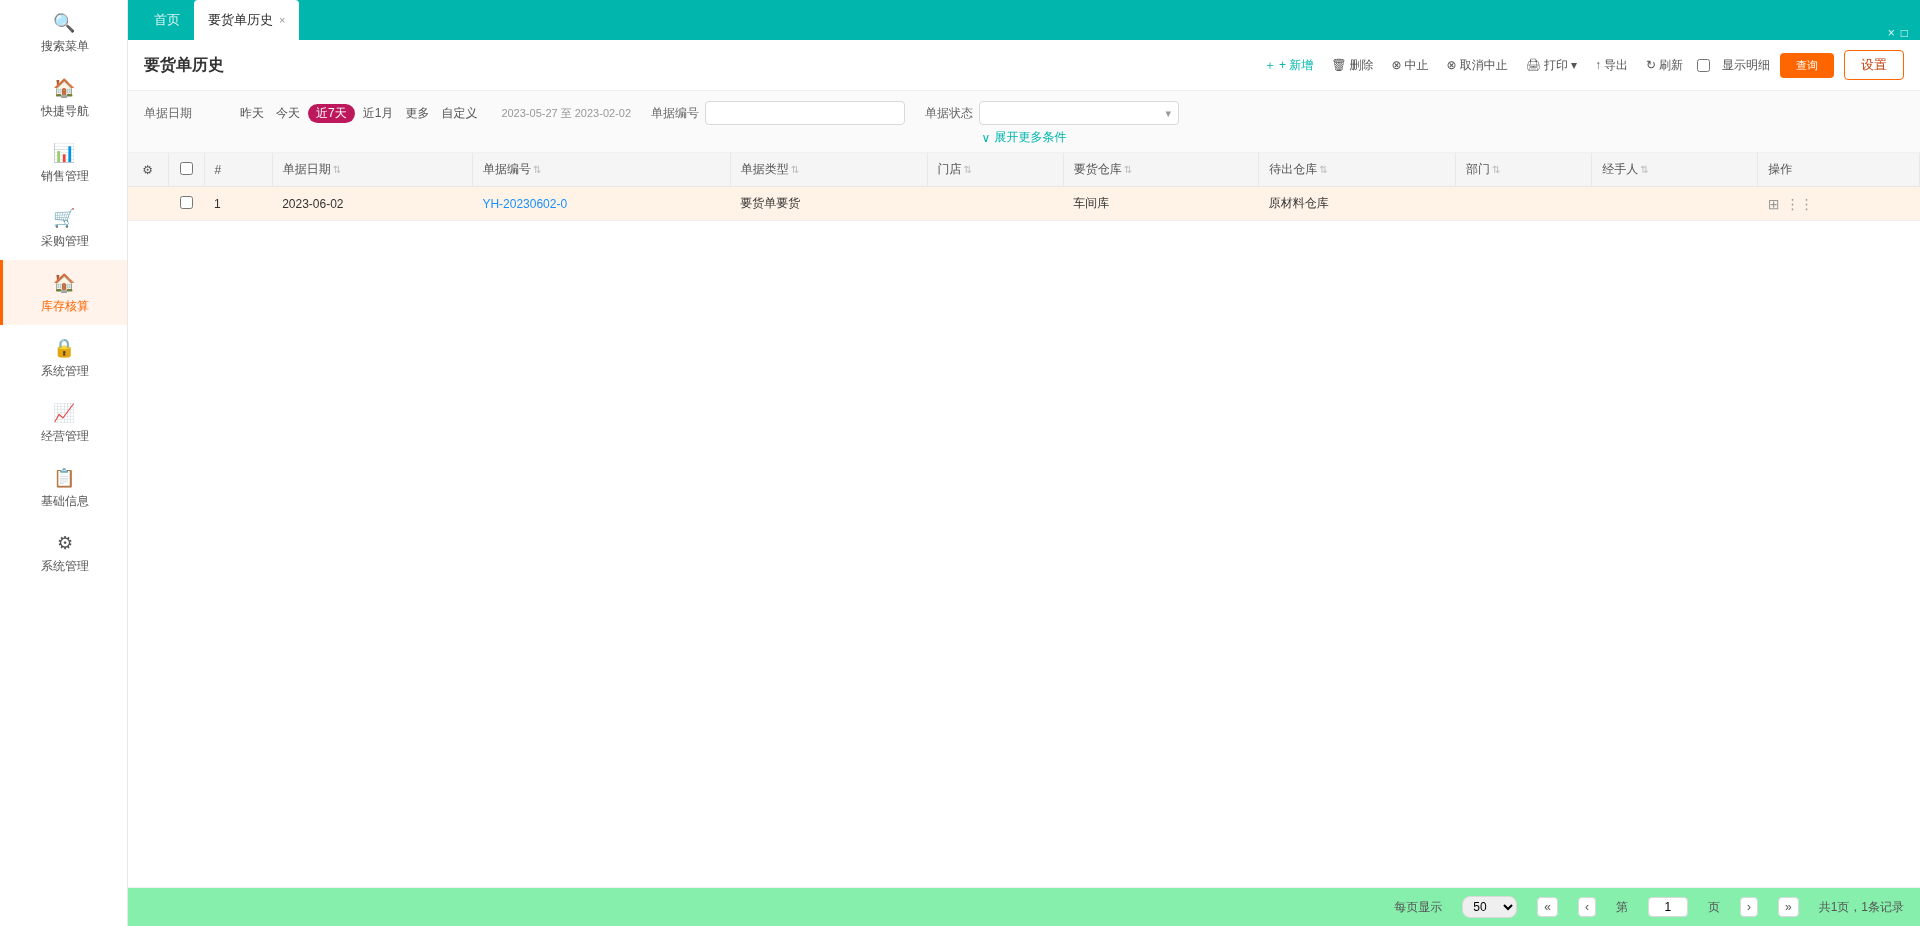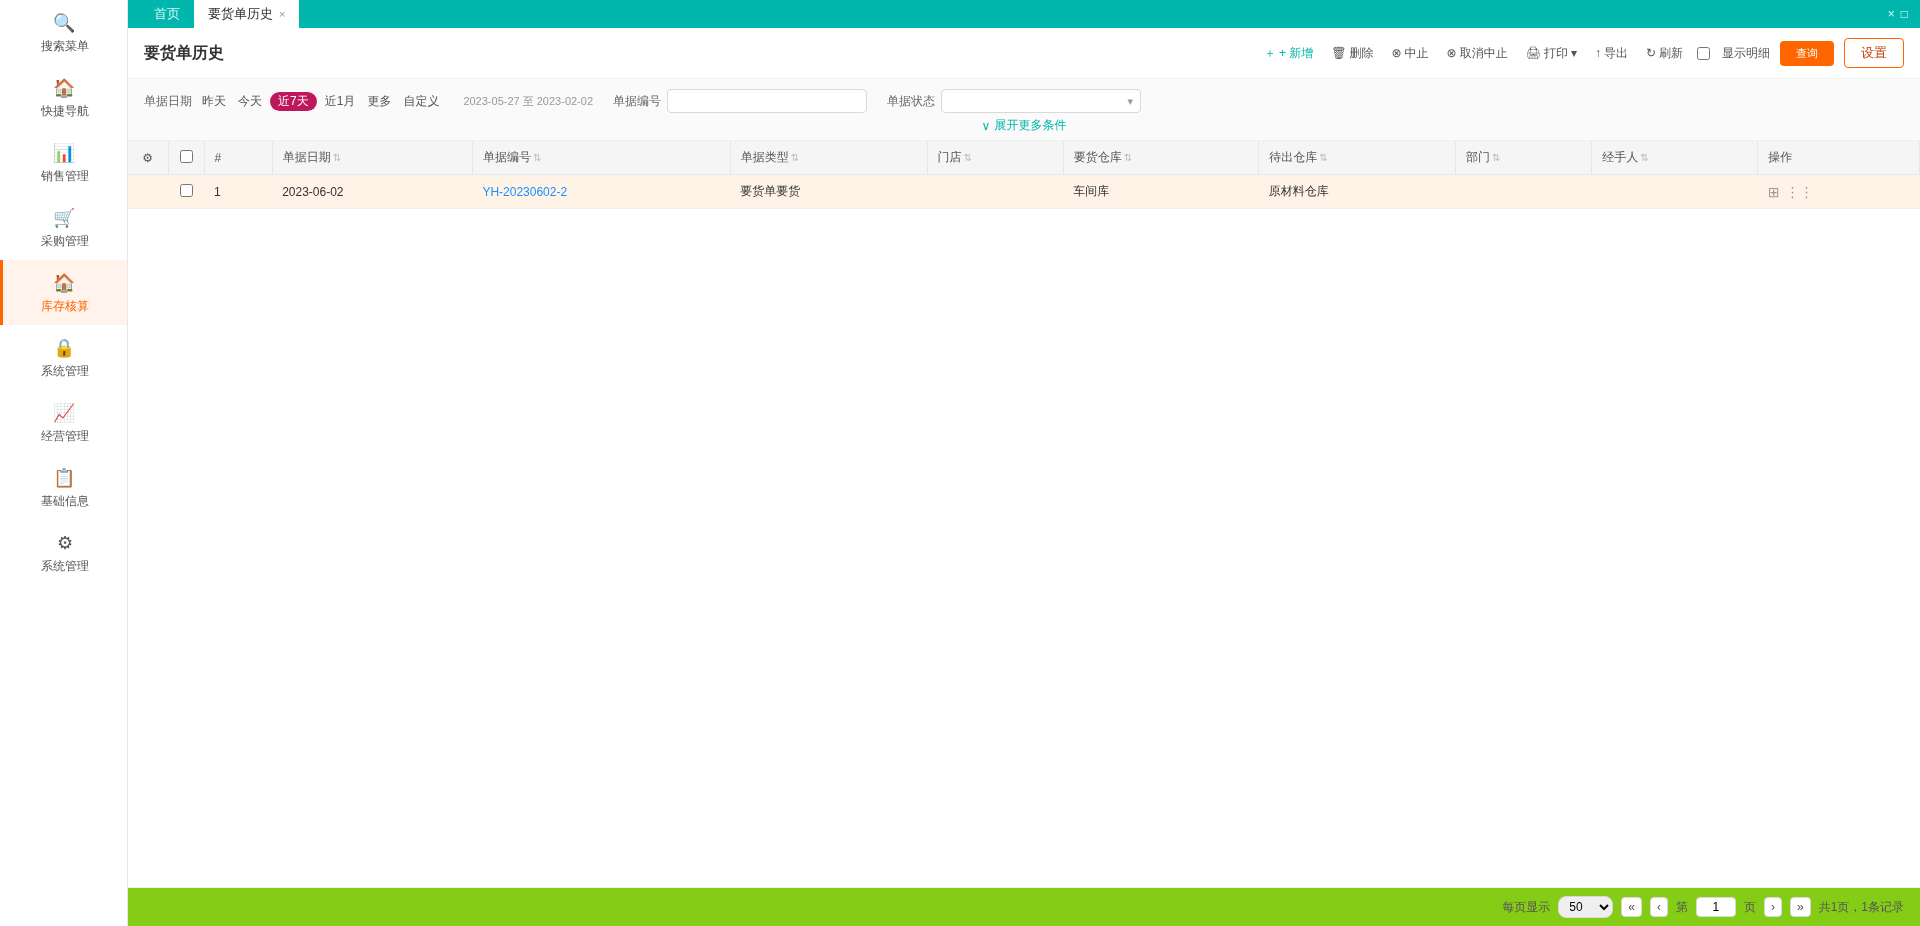--- a/index.html
+++ b/index.html
@@ -29,23 +29,23 @@
     .sidebar-item.active {
       background: #fff3eb;
       color: #f60;
       border-left: 3px solid #f60;
     }
     .sidebar-icon { font-size: 18px; }
 
     
     .topbar {
       background: #00b6ad;
-      height: 28px;
-      display: flex;
-      align-items: center;
+      height: 40px;
+      display: flex;
+      align-items: flex-end;
       padding: 0 12px;
       gap: 0;
       color: #fff;
       flex-shrink: 0;
     }
     .tab {
       height: 40px;
       display: flex;
       align-items: center;
       padding: 0 14px;
@@ -110,21 +110,21 @@
     
     .filter-bar {
       padding: 10px 16px 6px;
       background: #fafafa;
       border-bottom: 1px solid #f0f0f0;
       flex-shrink: 0;
     }
     .filter-row { display: flex; align-items: center; gap: 20px; flex-wrap: wrap; }
     .filter-group { display: flex; align-items: center; gap: 6px; }
     .filter-label { font-size: 12px; color: #666; white-space: nowrap; }
-    .date-options { display: flex; gap: 4px; align-items: center; }
+    .date-options { display: flex; gap: 4px; align-items: center; margin-left: 38px; }
     .date-opt {
       font-size: 12px; color: #555; cursor: pointer; padding: 1px 4px;
       border-radius: 2px;
     }
     .date-opt.active { background: #be185d; color: #fff; border-radius: 10px; padding: 1px 8px; }
     .date-range { font-size: 11px; color: #999; }
     .filter-input {
       border: 1px solid #d9d9d9; border-radius: 4px; padding: 4px 8px;
       font-size: 12px; width: 200px; outline: none;
     }
@@ -195,25 +195,25 @@
       flex-shrink: 0;
     }
 
     
     .pagination-bar {
       display: flex;
       align-items: center;
       justify-content: flex-end;
       padding: 8px 16px;
       border-top: 1px solid #f0f0f0;
-      gap: 8px;
+      gap: 20px;
       font-size: 12px;
       color: #555;
       flex-shrink: 0;
-      background: #84cc16;
+      background: #86efac;
     }
     .page-size-select {
       border: 1px solid #d9d9d9; border-radius: 8px; padding: 2px 6px;
       font-size: 12px; outline: none;
     }
     .page-btn {
       border: 1px solid #d9d9d9; border-radius: 4px; padding: 2px 6px;
       background: #fff; cursor: pointer; color: #555; font-size: 12px;
     }
     .page-btn:disabled { color: #ccc; cursor: not-allowed; }
@@ -387,21 +387,21 @@
             <th>操作</th>
           </tr>
         </thead>
         <tbody id="table-body">
 
         <tr class="highlighted">
       <td></td>
       <td class="checkbox-cell"><input type="checkbox" style=""></td>
       <td>1</td>
       <td>2023-06-02</td>
-      <td><span class="link-text">YH-20230602-2</span></td>
+      <td><span class="link-text">YH-20230602-0</span></td>
       <td>要货单要货</td>
       <td></td>
       <td>车间库</td>
       <td>原材料仓库</td>
       <td></td>
       <td></td>
       <td>
         <div class="action-icons">
           <span class="action-icon" title="查看">⊞</span>
           <span class="action-icon" title="更多">⋮⋮</span>

